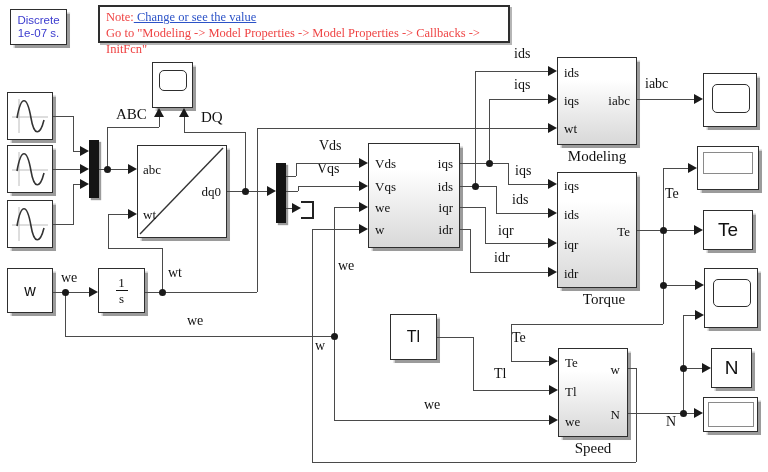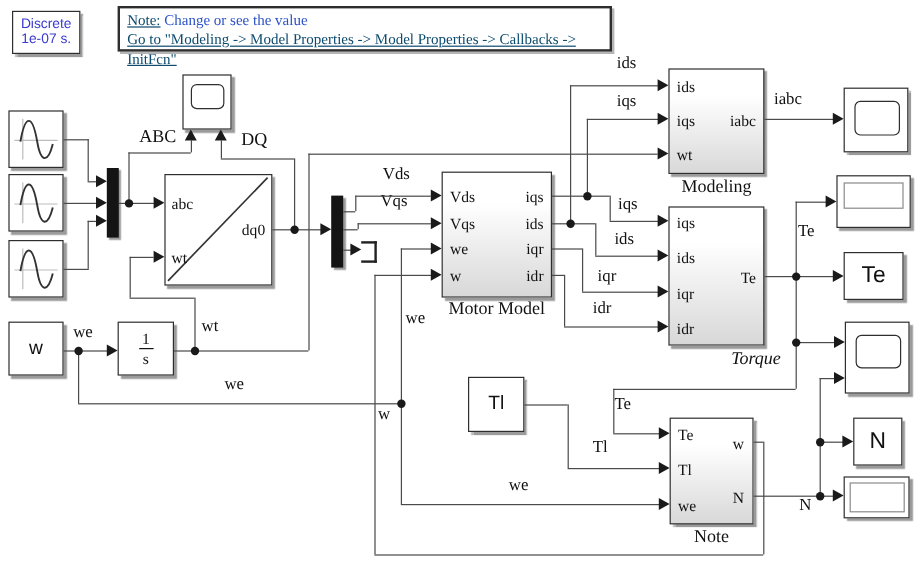--- a/index.html
+++ b/index.html
@@ -14,22 +14,22 @@
   .dot{position:absolute;width:7px;height:7px;border-radius:50%;background:#1a1a1a;}
   .ar{position:absolute;width:0;height:0;border-top:5px solid transparent;
       border-bottom:5px solid transparent;border-left:9px solid #1a1a1a;}
   .au{position:absolute;width:0;height:0;border-left:5px solid transparent;
       border-right:5px solid transparent;border-bottom:9px solid #1a1a1a;}
   .lbl{position:absolute;font-size:14px;line-height:16px;white-space:nowrap;}
   .bname{position:absolute;font-size:15px;text-align:center;white-space:nowrap;}
   .pl{position:absolute;font-size:13px;line-height:13px;white-space:nowrap;}
   .sans{font-family:"Liberation Sans",sans-serif;}
   .screen{position:absolute;border:1.6px solid #2e2e2e;border-radius:5px;background:#fff;}
-  .red{color:#0c4a6e;text-decoration:underline;}
-  .blue{color:#2b52c7;}
+  .red{color:#ef4444;}
+  .blue{color:#2b52c7;text-decoration:underline;}
   .bigtxt{display:flex;align-items:center;justify-content:center;width:100%;height:100%;
           font-family:"Liberation Sans",sans-serif;}
 </style>
 </head>
 <body>
 
 <div id="canvas">
 
   <div class="blk" style="left:10px;top:9px;width:57px;height:36px;">
     <div class="sans" style="position:absolute;inset:0;display:flex;flex-direction:column;align-items:center;justify-content:center;
@@ -90,47 +90,46 @@
   <div class="blk sub" style="left:368px;top:143px;width:92px;height:105px;">
     <div class="pl" style="left:6px;top:13px;">Vds</div>
     <div class="pl" style="left:6px;top:36px;">Vqs</div>
     <div class="pl" style="left:6px;top:57px;">we</div>
     <div class="pl" style="left:6px;top:79px;">w</div>
     <div class="pl" style="right:6px;top:13px;">iqs</div>
     <div class="pl" style="right:6px;top:36px;">ids</div>
     <div class="pl" style="right:6px;top:57px;">iqr</div>
     <div class="pl" style="right:6px;top:79px;">idr</div>
   </div>
-  <div class="bname" style="left:364px;top:250px;width:100px;">Motor Model</div>
 
   <div class="blk sub" style="left:557px;top:57px;width:80px;height:88px;">
     <div class="pl" style="left:6px;top:8px;">ids</div>
     <div class="pl" style="left:6px;top:36px;">iqs</div>
     <div class="pl" style="left:6px;top:64px;">wt</div>
     <div class="pl" style="right:6px;top:36px;">iabc</div>
   </div>
   <div class="bname" style="left:557px;top:148px;width:80px;">Modeling</div>
 
   <div class="blk sub" style="left:557px;top:172px;width:80px;height:116px;">
     <div class="pl" style="left:6px;top:6px;">iqs</div>
     <div class="pl" style="left:6px;top:35px;">ids</div>
     <div class="pl" style="left:6px;top:65px;">iqr</div>
     <div class="pl" style="left:6px;top:94px;">idr</div>
     <div class="pl" style="right:6px;top:52px;">Te</div>
   </div>
-  <div class="bname" style="left:590px;top:291px;width:80px;font-style:italic;">Torque</div>
+  <div class="bname" style="left:564px;top:291px;width:80px;">Torque</div>
 
   <div class="blk sub" style="left:558px;top:348px;width:70px;height:89px;">
     <div class="pl" style="left:6px;top:7px;">Te</div>
     <div class="pl" style="left:6px;top:36px;">Tl</div>
     <div class="pl" style="left:6px;top:66px;">we</div>
     <div class="pl" style="right:7px;top:14px;">w</div>
     <div class="pl" style="right:7px;top:59px;">N</div>
   </div>
-  <div class="bname" style="left:558px;top:440px;width:70px;">Note</div>
+  <div class="bname" style="left:558px;top:440px;width:70px;">Speed</div>
 
   <div class="blk" style="left:7px;top:268px;width:46px;height:45px;">
     <div class="bigtxt" style="font-size:16px;">w</div>
   </div>
 
   <div class="blk" style="left:98px;top:268px;width:47px;height:45px;">
     <div style="position:absolute;inset:0;display:flex;flex-direction:column;align-items:center;justify-content:center;">
       <span style="font-size:13px;line-height:13px;">1</span>
       <span style="display:block;width:12px;height:1.4px;background:#111;margin:1px 0;"></span>
       <span style="font-size:13px;line-height:13px;">s</span>

